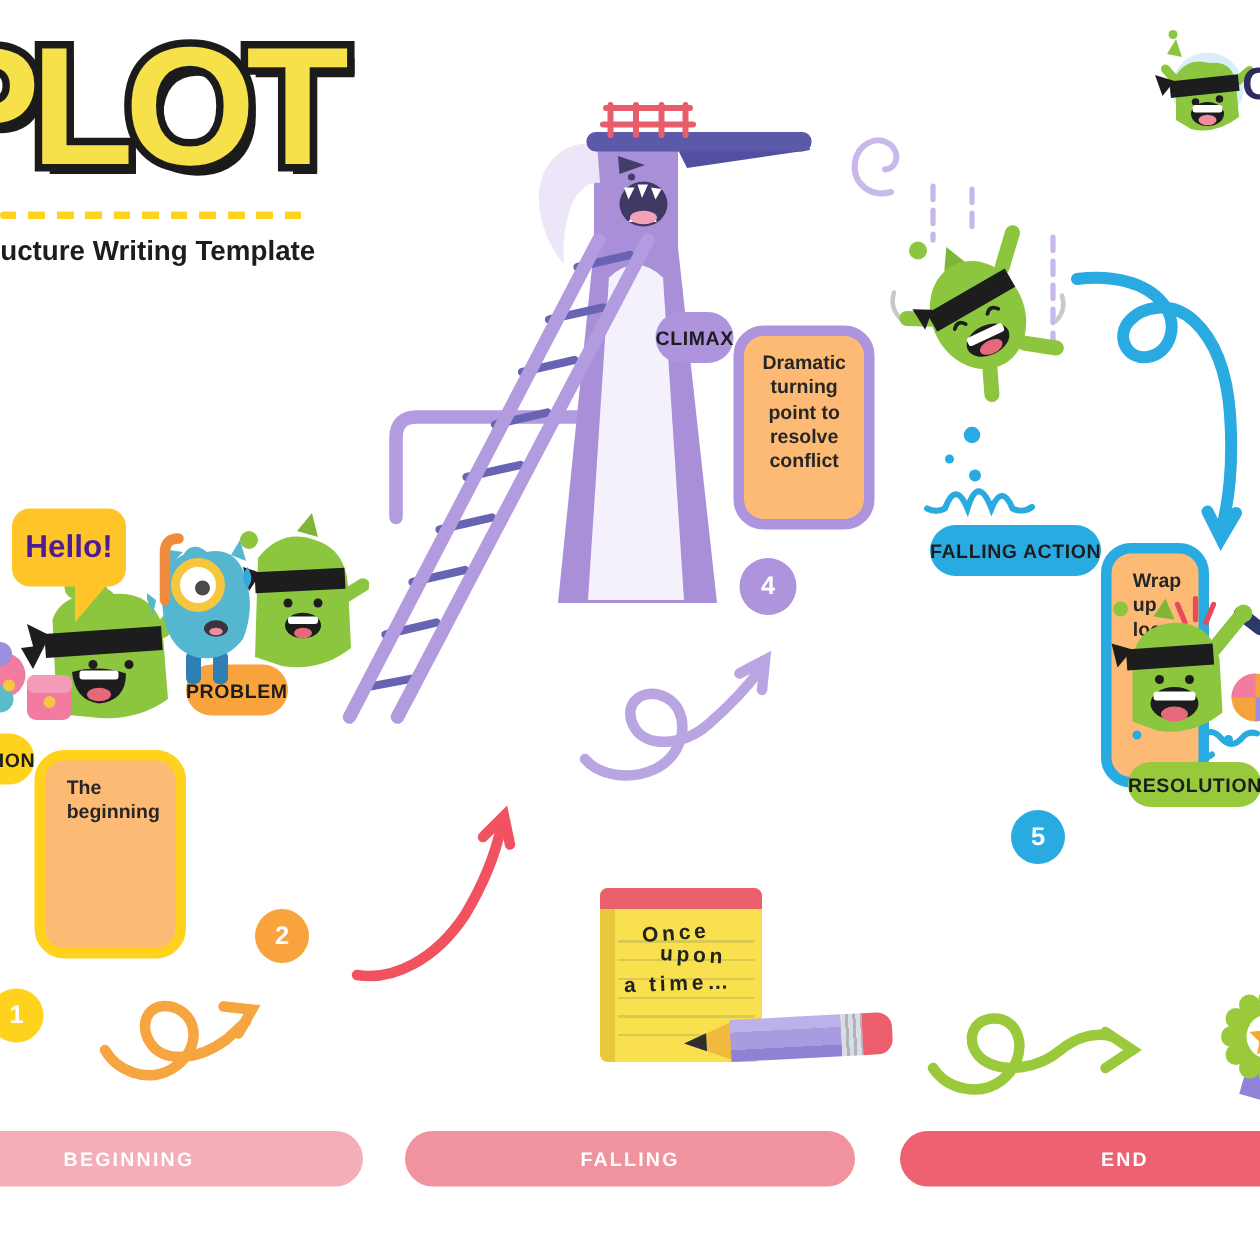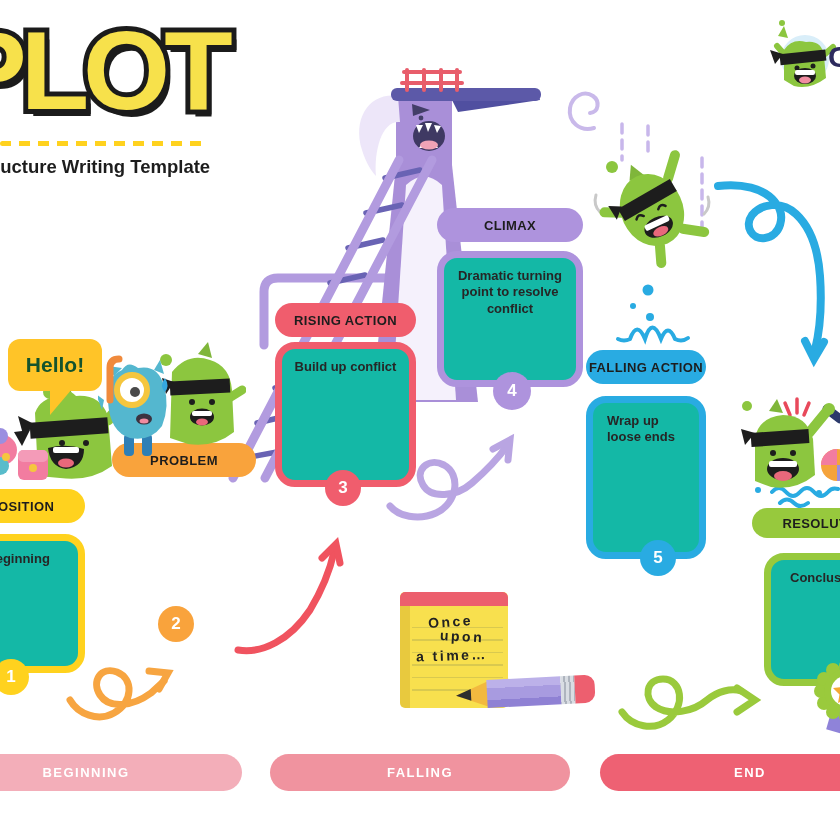--- a/index.html
+++ b/index.html
@@ -13,53 +13,53 @@
     color:#F7E14B;-webkit-text-stroke:10px #1b1b1b;paint-order:stroke fill;
     text-shadow:5px 7px 0 #1b1b1b;white-space:nowrap;z-index:6}
   #title-dash{position:absolute;left:0;top:141px;width:208px;height:5px;border-radius:3px;
     background:repeating-linear-gradient(90deg,#FFD21E 0 11px,transparent 11px 19px);z-index:6}
   #subtitle{position:absolute;left:-78px;top:156px;font-size:18.5px;font-weight:800;color:#1d1d1d;
     white-space:nowrap;z-index:6}
   #logo{position:absolute;left:754px;top:18px;z-index:6}
   #logo-c{position:absolute;left:828px;top:40px;font-size:30px;font-weight:900;color:#2D2B5E;z-index:6}
 
   
-  #hello{position:absolute;left:8px;top:339px;width:94px;height:52px;background:#FFC428;border-radius:12px;
-    display:flex;align-items:center;justify-content:center;color:#14532d;font-weight:800;font-size:21px;z-index:5}
+  #hello{position:absolute;left:8px;top:339px;width:76px;height:52px;background:#FFC428;border-radius:12px;
+    display:flex;align-items:center;justify-content:center;color:#4c1d95;font-weight:800;font-size:21px;z-index:5}
   #hello-tail{position:absolute;left:50px;top:389px;width:0;height:0;
     border-left:22px solid #FFC428;border-right:8px solid transparent;border-bottom:26px solid transparent;z-index:5}
 
   
-  .stage{position:absolute;display:flex;flex-direction:column;z-index:3}
+  .stage{position:absolute;display:flex;z-index:3}
   .pill{height:34px;border-radius:18px;background:var(--c);display:flex;align-items:center;justify-content:center;
     font-weight:800;font-size:13px;color:#1d1d1d;letter-spacing:.4px;white-space:nowrap}
-  .sbox{background:#14b8a6;border:7px solid var(--c);border-radius:20px;position:relative}
+  .sbox{background:#fdba74;border:7px solid var(--c);border-radius:20px;position:relative}
   .hint{font-weight:700;font-size:13px;color:#262626;line-height:1.25}
   .hint.center{text-align:center;padding:10px 8px 0 8px}
   .hint.left{text-align:left;padding:10px 10px 0 14px}
   .num{position:absolute;width:36px;height:36px;border-radius:50%;background:var(--c);color:#fff;
     display:flex;align-items:center;justify-content:center;font-weight:800;font-size:17px;z-index:4}
 
   #stage-exposition{left:-60px;top:489px;width:145px}
   #stage-exposition .sbox{height:139px;margin-top:11px}
   #stage-exposition .num{left:53px;top:170px}
 
-  #stage-problem{left:112px;top:443px;width:144px}
+  #stage-problem{left:124px;top:443px;width:144px}
   #stage-problem .sbox{height:138px;margin-top:9px}
   #stage-problem .num{left:46px;top:163px}
 
   #stage-rising{left:275px;top:303px;width:141px}
   #stage-rising .sbox{height:145px;margin-top:5px}
   #stage-rising .num{left:50px;top:167px}
 
   #stage-climax{left:437px;top:208px;width:146px}
   #stage-climax .sbox{height:136px;margin-top:9px}
   #stage-climax .num{left:56px;top:164px;width:38px;height:38px}
 
-  #stage-falling{left:586px;top:350px;width:120px}
+  #stage-falling{left:620px;top:350px;width:120px}
   #stage-falling .sbox{height:163px;margin-top:12px}
   #stage-falling .num{left:54px;top:190px}
 
   #stage-resolution{left:752px;top:508px;width:170px}
   #stage-resolution .pill{width:150px;height:30px}
   #stage-resolution .sbox{height:133px;margin-top:15px;margin-left:12px;width:158px}
   #stage-resolution .hint{padding:10px 4px 0 19px}
 
   #badge{position:absolute;left:806px;top:658px;z-index:5}
 
@@ -335,27 +335,20 @@
       <div class="hint left">The beginning</div>
     </div>
     <div class="num">1</div>
   </div>
 
   <div class="stage" id="stage-problem" style="--c: #F9A33C;">
     <div class="pill">PROBLEM</div>
     <div class="num">2</div>
   </div>
 
-  <div class="stage" id="stage-rising" style="--c: #F05D6D;">
-    <div class="pill">RISING ACTION</div>
-    <div class="sbox">
-      <div class="hint center">Build up conflict</div>
-    </div>
-    <div class="num">3</div>
-  </div>
 
   <div class="stage" id="stage-climax" style="--c: #AE93DD;">
     <div class="pill">CLIMAX</div>
     <div class="sbox">
       <div class="hint center">Dramatic turning point to resolve conflict</div>
     </div>
     <div class="num">4</div>
   </div>
 
   <div class="stage" id="stage-falling" style="--c: #29ABE2;">

